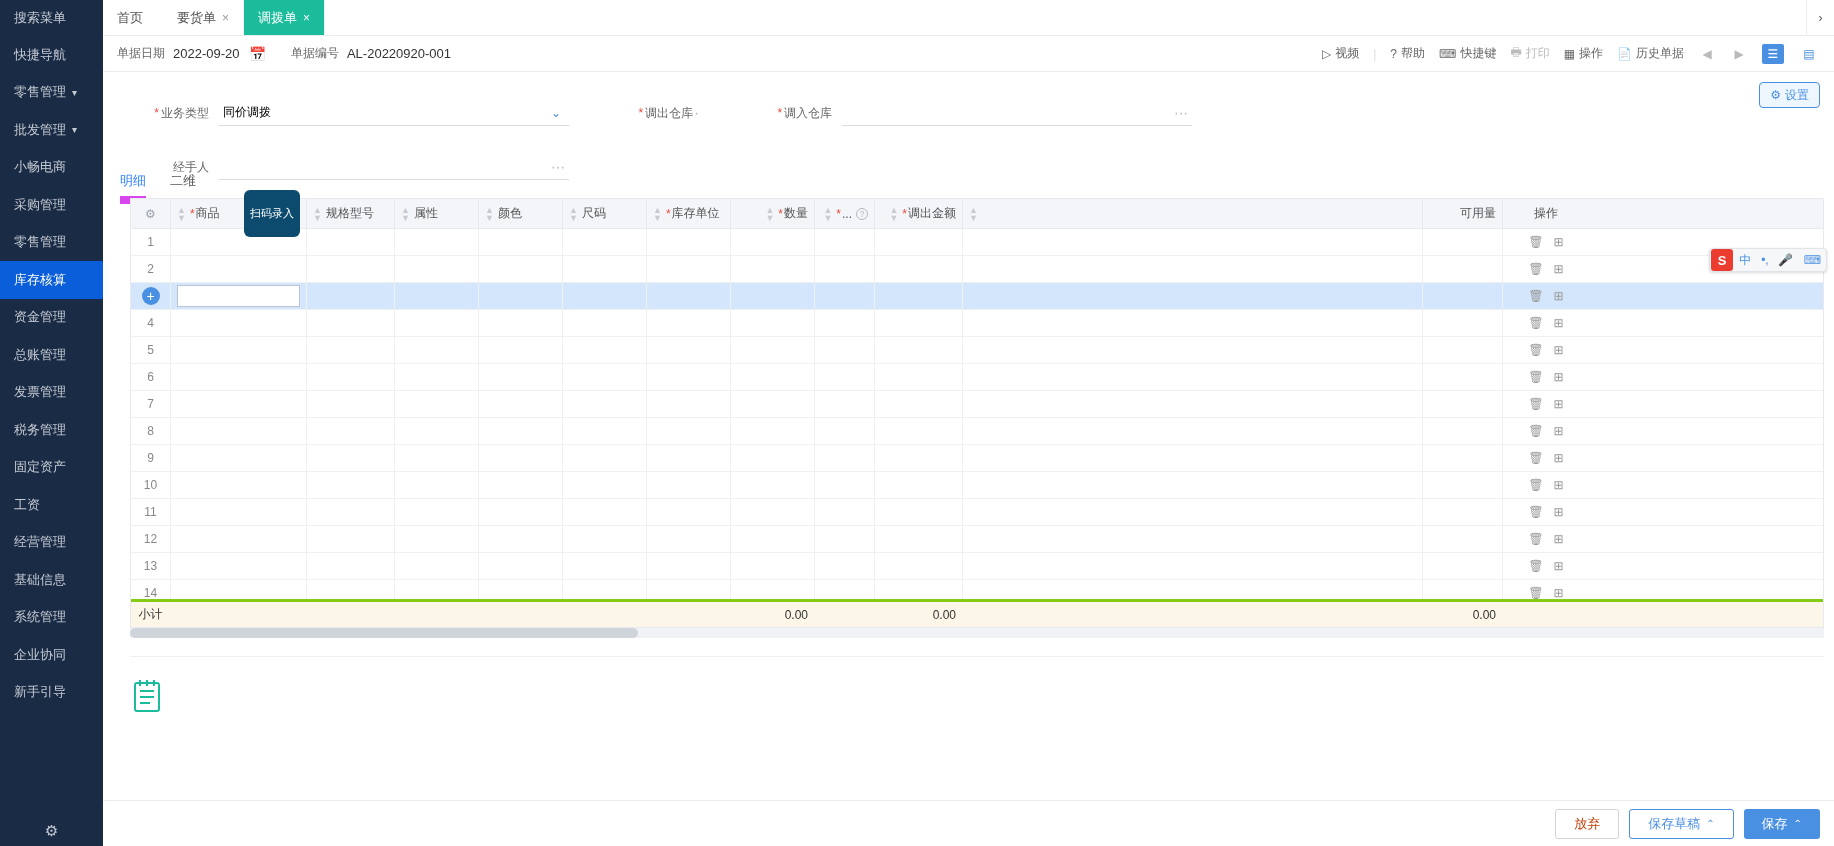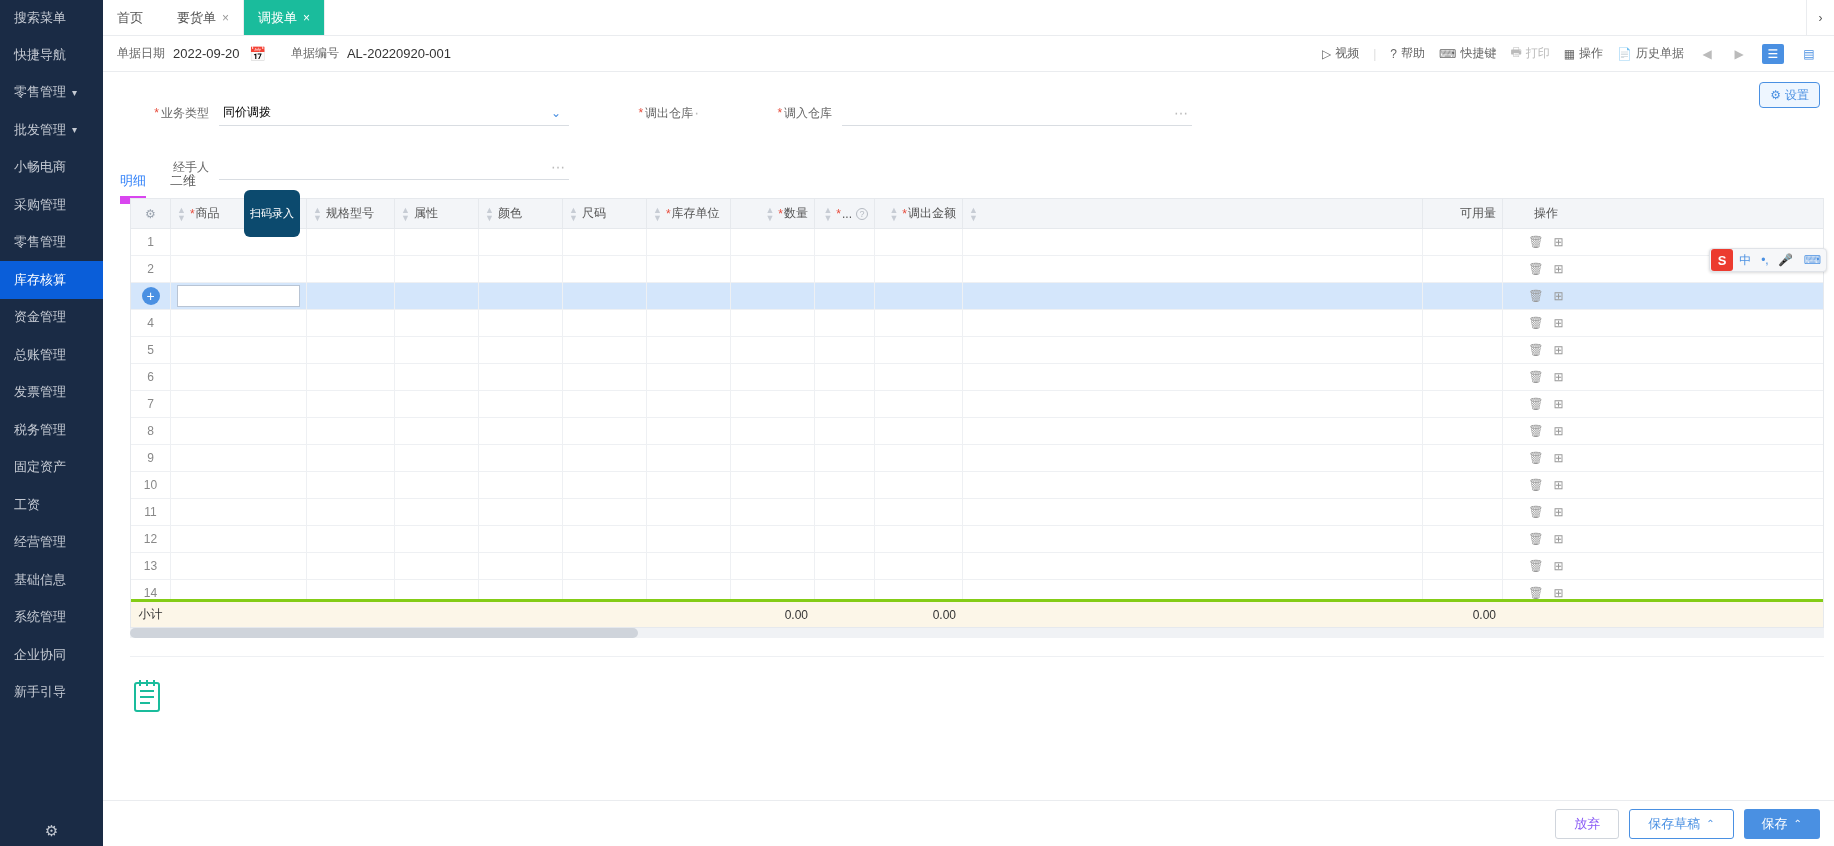--- a/index.html
+++ b/index.html
@@ -87,21 +87,21 @@
 
 
 .remark { position:absolute; left:130px; bottom:130px; right:10px; height:60px; border-top:1px solid #eef0f3; display:flex; align-items:center; gap:18px; padding-top:18px; }
 .remark .ric { width:34px; height:36px; display:flex; align-items:center; justify-content:center; color:#1abc9c; font-size:26px; }
 .remark input { border:none; font-size:13px; flex:1; }
 .remark input::placeholder { color:#bbb; }
 
 
 .footer { position:absolute; left:103px; right:0; bottom:0; height:46px; border-top:1px solid #eaecef; display:flex; align-items:center; justify-content:flex-end; padding:0 14px; gap:10px; background:#fff; }
 .btn { height:30px; padding:0 18px; border-radius:3px; display:flex; align-items:center; font-size:13px; cursor:pointer; }
-.btn-ghost { border:1px solid #d0d5dc; color:#8b5cf6; background:#fff; }
+.btn-ghost { border:1px solid #d0d5dc; color:#c2410c; background:#fff; }
 .btn-outline { border:1px solid #4a90e2; color:#4a90e2; background:#fff; }
 .btn-primary { background:#4a90e2; color:#fff; }
 .btn .caret { margin-left:6px; font-size:10px; }
 
 
 .ime { position:absolute; right:7px; top:248px; display:flex; align-items:center; background:#f6f7f9; border:1px solid #e0e3e8; border-radius:4px; height:24px; box-shadow:0 1px 3px rgba(0,0,0,.15); }
 .ime .s { width:22px; height:22px; background:#ec3b2f; color:#fff; display:flex; align-items:center; justify-content:center; font-weight:bold; border-radius:3px; margin:1px; font-size:13px; }
 .ime span { padding:0 5px; font-size:12px; color:#4a90e2; }
 .ime .mic { color:#4a90e2; }
 .ime .kb { color:#4a90e2; }

